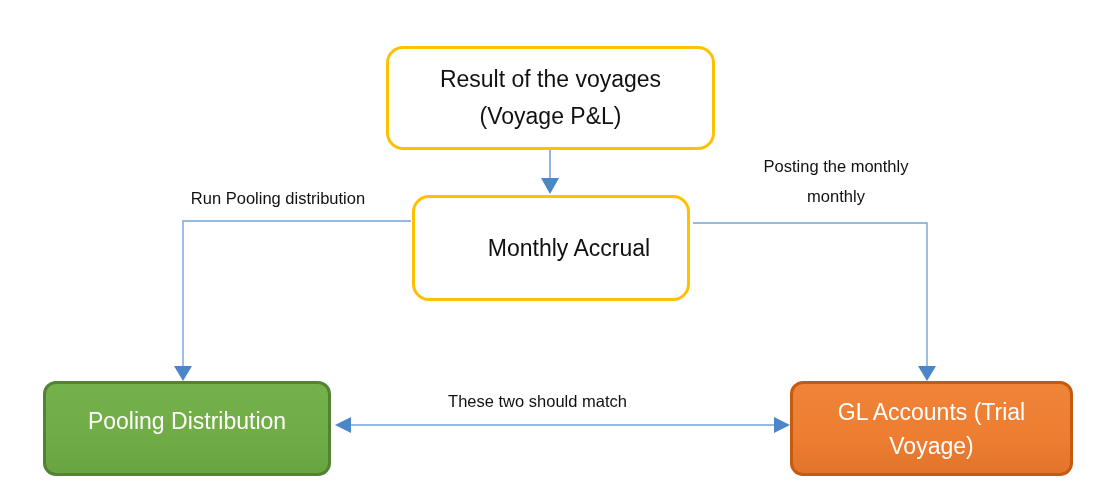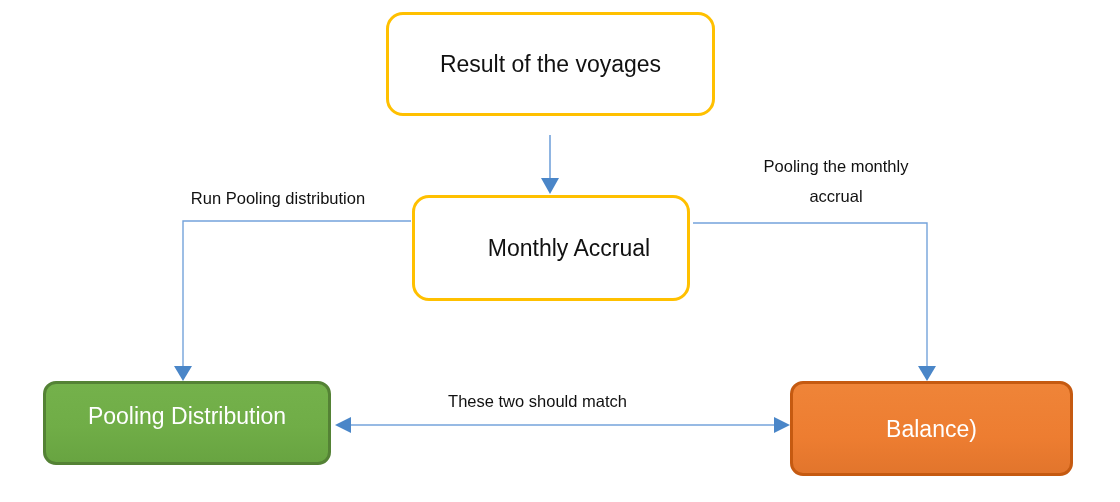--- a/index.html
+++ b/index.html
@@ -33,24 +33,24 @@
     box-sizing: border-box;
     font-size: 23px;
     line-height: 37px;
     color: #111111;
   }
   .node-yellow {
     background: #ffffff;
     border: 3.5px solid #FFC000;
     border-radius: 17px;
   }
-  .node-voyage { left: 386px; top: 12px; width: 329px; height: 104px; }
+  .node-voyage { left: 386px; top: 46px; width: 329px; height: 104px; }
   .node-accrual { left: 412px; top: 195px; width: 278px; height: 106px; padding-left: 36px; }
   .node-green {
-    left: 43px; top: 381px; width: 288px; height: 84px;
+    left: 43px; top: 381px; width: 288px; height: 95px;
     background: linear-gradient(180deg, #74B14B 0%, #70AD47 55%, #68A441 100%);
     border: 3px solid #548235;
     border-radius: 13px;
     color: #ffffff;
     padding-bottom: 14px;
   }
   .node-orange {
     left: 790px; top: 381px; width: 283px; height: 95px;
     background: linear-gradient(180deg, #EF8438 0%, #ED7D31 60%, #E2752C 100%);
     border: 3px solid #C55A11;
@@ -94,36 +94,38 @@
 
     <g>
       <line x1="349" y1="425" x2="776" y2="425" stroke="#74A3DB" stroke-width="1.6"></line>
       <polygon points="351,417 351,433 335,425" fill="#4A86C8"></polygon>
       <polygon points="774,417 774,433 790,425" fill="#4A86C8"></polygon>
     </g>
   </svg>
 
   <div class="node node-yellow node-voyage">
     <span class="node-line">Result of the voyages</span>
+    <span class="node-line">(Voyage P&amp;L)</span>
   </div>
 
   <div class="node node-yellow node-accrual">
     <span class="node-line">Monthly Accrual</span>
   </div>
 
   <div class="node node-green">
     <span class="node-line">Pooling Distribution</span>
   </div>
 
   <div class="node node-orange">
-    <span class="node-line">Balance)</span>
+    <span class="node-line">GL Accounts (Trial</span>
+    <span class="node-line">Voyage)</span>
   </div>
 
   <div class="edge-label label-run-pooling">Run Pooling distribution</div>
 
   <div class="edge-label label-posting">
-    <span class="node-line">Pooling the monthly</span>
-    <span class="node-line">accrual</span>
+    <span class="node-line">Posting the monthly</span>
+    <span class="node-line">monthly</span>
   </div>
 
   <div class="edge-label label-match">These two should match</div>
 
 </div>
 
 </body></html>

